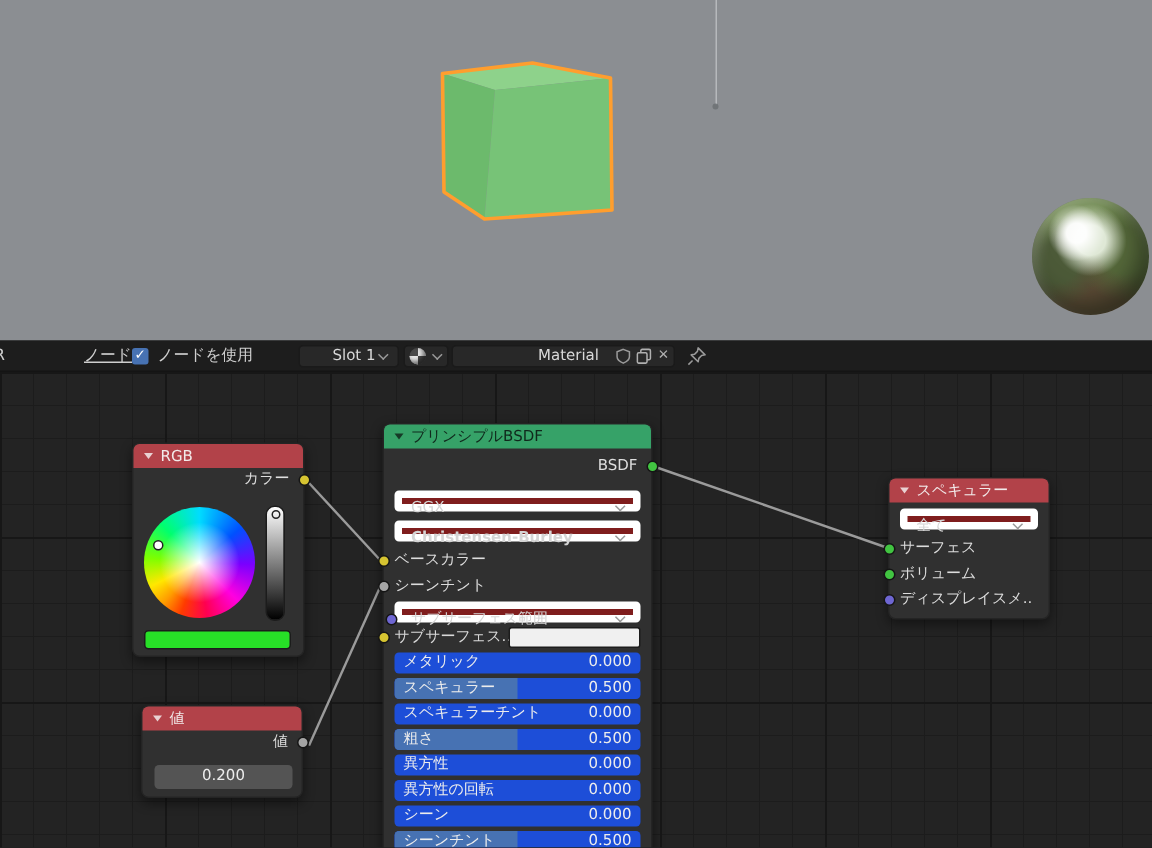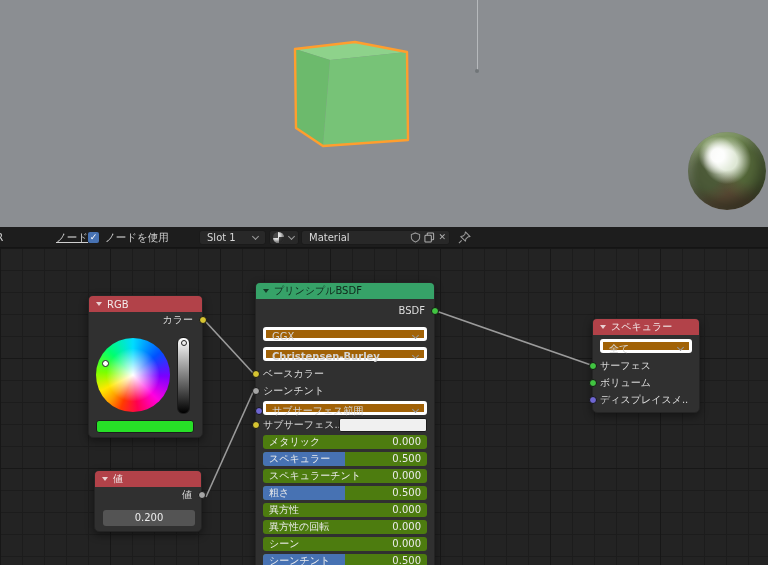--- a/index.html
+++ b/index.html
@@ -23,21 +23,21 @@
     box-shadow: inset -6px -8px 14px rgba(20,25,15,.55), inset 3px 4px 8px rgba(255,255,255,.25);
   }
 
   
   .hbar { position:absolute; left:0; top:227px; width:768px; height:21px; background:#1d1d1d; border-bottom:1px solid #141414; }
   .hbar .item { position:absolute; top:0; height:21px; line-height:21px; font-size:10.5px; color:#cfcfcf; white-space:nowrap; }
   .clipped-left { left:-4px; color:#bdbdbd; }
   .menu-add { left:20px;margin-top:28px; } .menu-node { left:56px;text-decoration:underline; }
   .checkbox { position:absolute; left:88px; top:5px; width:11px; height:11px; background:#4772b3; border-radius:2px; color:#fff; font-size:9px; line-height:11px; text-align:center; }
   .use-nodes-label { left:105px; }
-  .widget { position:absolute; top:3px; height:15px; background:#282828; border:1px solid #1a1a1a; border-radius:3px; color:#d8d8d8; font-size:10px; line-height:13px; }
+  .widget { position:absolute; top:3px; height:15px; background:#282828; border:1px solid #1a1a1a; border-radius:3px; color:#d8d8d8; font-size:10px; line-height:13px;text-align:center; }
   .slot-select { left:199px; width:67px; padding-left:7px; }
   .chev { position:absolute; width:5px; height:5px; border-right:1.4px solid #9a9a9a; border-bottom:1.4px solid #9a9a9a; transform:rotate(45deg); }
   .slot-select .chev { right:7px; top:3px; }
   .mat-browse { left:269px; width:30px; }
   .mat-sphere { position:absolute; left:3px; top:1px; width:11px; height:11px; border-radius:50%;
     background: conic-gradient(#e6e6e6 0 90deg,#4a4a4a 90deg 180deg,#e6e6e6 180deg 270deg,#4a4a4a 270deg 360deg);
     box-shadow: inset -2px -2px 3px rgba(0,0,0,.5); }
   .mat-browse .chev { right:4px; top:3px; }
   .mat-field { left:301px; width:149px; padding-left:7px; }
   .fld-icons { position:absolute; right:3px; top:1px; display:flex; gap:3px; align-items:center; height:11px; }
@@ -60,23 +60,23 @@
   .nhead { height:16px; border-radius:4px 4px 0 0; display:flex; align-items:center; gap:5px; padding:0 7px; font-size:10px; }
   .nhead .tri { width:0; height:0; border-left:3.5px solid transparent; border-right:3.5px solid transparent; border-top:4.5px solid currentColor; opacity:.85; }
   .head-red { background:#b24249; color:#f2eaea; }
   .head-green { background:#36a268; color:#10281c; }
   .out-row { position:relative; height:16px; line-height:16px; text-align:right; padding-right:9px; color:#dedede; }
   .socket { position:absolute; width:8px; height:8px; border-radius:50%; border:1px solid #151515; }
   .socket.out { right:-5px; top:4px; }
   .nrow { position:relative; height:14px; margin:0 7px 3px 7px; line-height:14px; font-size:10px; }
   .nrow .socket.in { left:-11px; top:3px; }
   .nrow.plain { color:#dcdcdc; }
-  .nrow.dropdown, .ndrop { background:#a16207; border:3px solid #ffffff; border-radius:3px; color:#d5d5d5; padding-left:6px; }
+  .nrow.dropdown, .ndrop { background:#7f1d1d; border:5px solid #ffffff; border-radius:3px; color:#d5d5d5; padding-left:6px; }
   .nrow.dropdown .chev, .ndrop .chev { right:6px; top:3px; border-color:#999; }
-  .nrow.slider { background:#4d7c0f; border-radius:3px; color:#ececec; overflow:hidden; }
+  .nrow.slider { background:#1d4ed8; border-radius:3px; color:#ececec; overflow:hidden; }
   .nrow.slider .fill { position:absolute; left:0; top:0; height:100%; background:#4772b3; }
   .nrow.slider .lbl { position:absolute; left:6px; top:0; }
   .nrow.slider .val { position:absolute; right:6px; top:0; }
   .nrow.color .swatch { position:absolute; right:0; top:0; width:88px; height:14px; background:#f0f0f0; border-radius:2px; border:1px solid #1c1c1c; }
 
   
   .rgb-node { left:88px; top:47px; width:115px; height:143px; }
   .wheel { position:absolute; left:7px; top:42px; width:74px; height:74px; border-radius:50%;
     background:
       radial-gradient(circle closest-side,#ffffff 0%,rgba(255,255,255,0) 72%),

